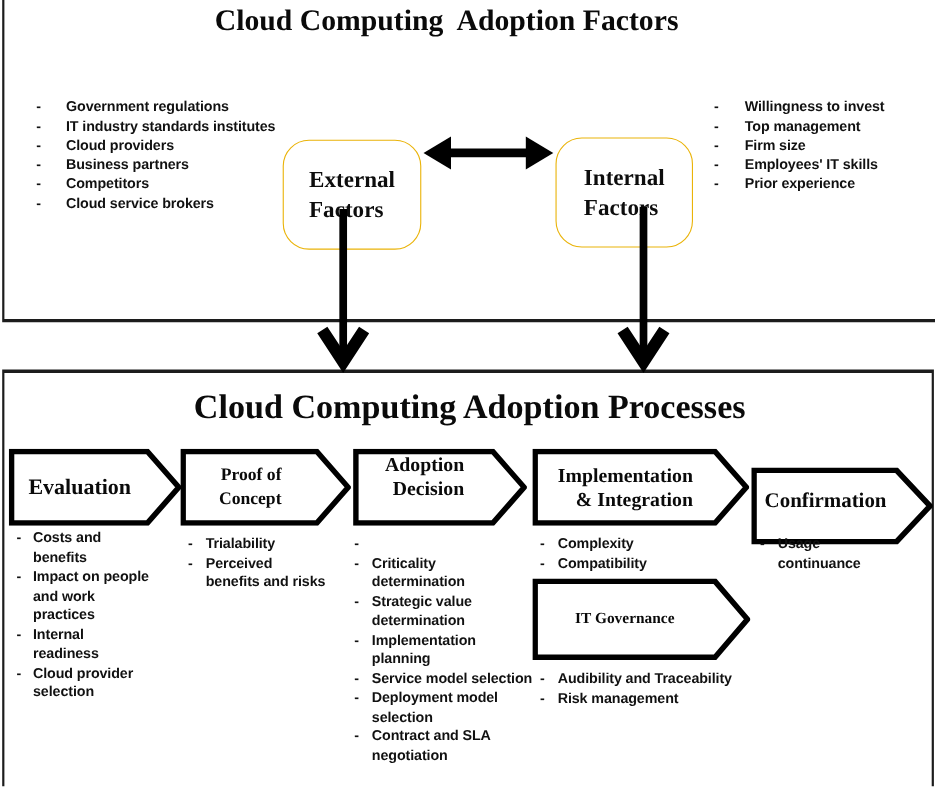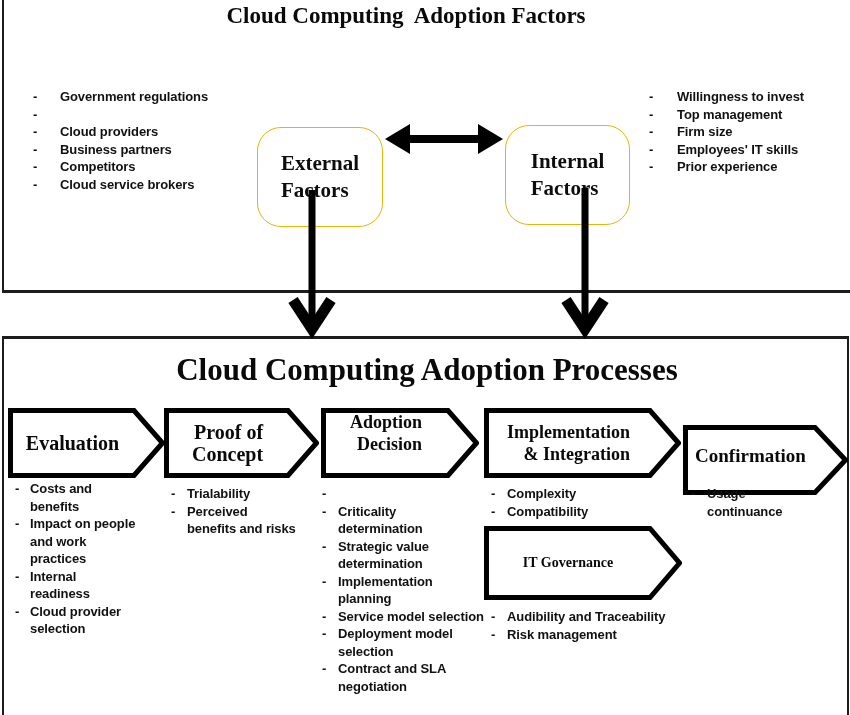--- a/index.html
+++ b/index.html
@@ -22,21 +22,21 @@
   #processes-border { left: 2px; top: 336px; width: 847px; height: 390px; border-width: 3px 2px; }
 
   .big-title {
     position: absolute;
     text-align: center;
     font-family: "Liberation Serif", serif;
     font-weight: 700;
     color: #0a0a0a;
     white-space: pre;
   }
-  #factors-title   { top: 3px;   left: 0; width: 812px; font-size: 23px; font-family: Liberation Serif, serif; }
+  #factors-title   { top: 3px;   left: 0; width: 812px; font-size: 27px; font-family: Liberation Serif, serif; }
   #processes-title { top: 352px; left: 0; width: 854px; font-size: 31px; }
 
   .factor-box {
     position: absolute;
     border: 1px solid #eab308;
     border-radius: 24px;
     background: #fff;
     display: flex;
     align-items: center;
     justify-content: center;
@@ -115,20 +115,21 @@
 Factors</span>
   </div>
 
   <div class="blist" id="external-list">
       <div class="li-row">
         <span class="dash">-</span>
         <span class="li-text">Government regulations</span>
       </div>
       <div class="li-row">
         <span class="dash">-</span>
+        <span class="li-text">IT industry standards institutes</span>
       </div>
       <div class="li-row">
         <span class="dash">-</span>
         <span class="li-text">Cloud providers</span>
       </div>
       <div class="li-row">
         <span class="dash">-</span>
         <span class="li-text">Business partners</span>
       </div>
       <div class="li-row">
@@ -183,21 +184,21 @@
     <svg class="stage-shape" width="157" height="70" viewBox="0 0 157 70">
       <polygon points="2.5,2.5 126,2.5 154.5,35 126,67.5 2.5,67.5" fill="#fff" stroke="#000" stroke-width="5"></polygon>
     </svg>
     <div class="stage-label" style="padding-right:28px;font-size:20px">Evaluation</div>
   </div>
 
   <div class="stage" id="stage-proof">
     <svg class="stage-shape" width="155" height="70" viewBox="0 0 155 70">
       <polygon points="2.5,2.5 124,2.5 152.5,35 124,67.5 2.5,67.5" fill="#fff" stroke="#000" stroke-width="5"></polygon>
     </svg>
-    <div class="stage-label" style="padding-right:28px;font-size:20px">Proof of
+    <div class="stage-label" style="padding-right:28px;font-size:16px">Proof of
 Concept</div>
   </div>
 
   <div class="stage" id="stage-adoption">
     <svg class="stage-shape" width="158" height="70" viewBox="0 0 158 70">
       <polygon points="2.5,2.5 127,2.5 155.5,35 127,67.5 2.5,67.5" fill="#fff" stroke="#000" stroke-width="5"></polygon>
     </svg>
     <div class="stage-label" style="padding-right:28px;font-size:18px">Adoption
 Decision</div>
   </div>

